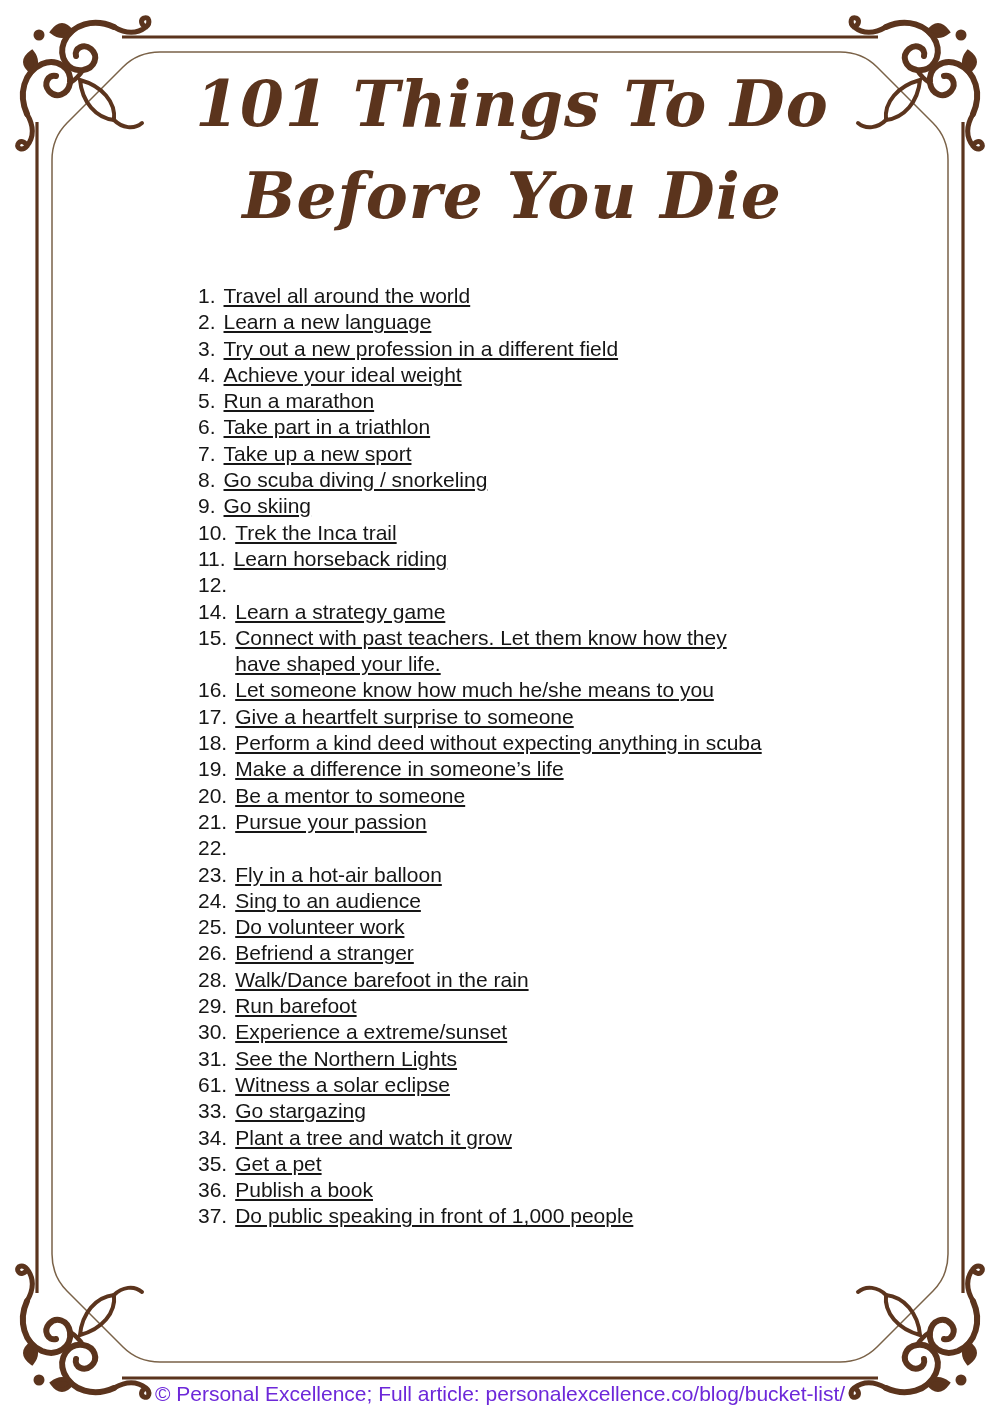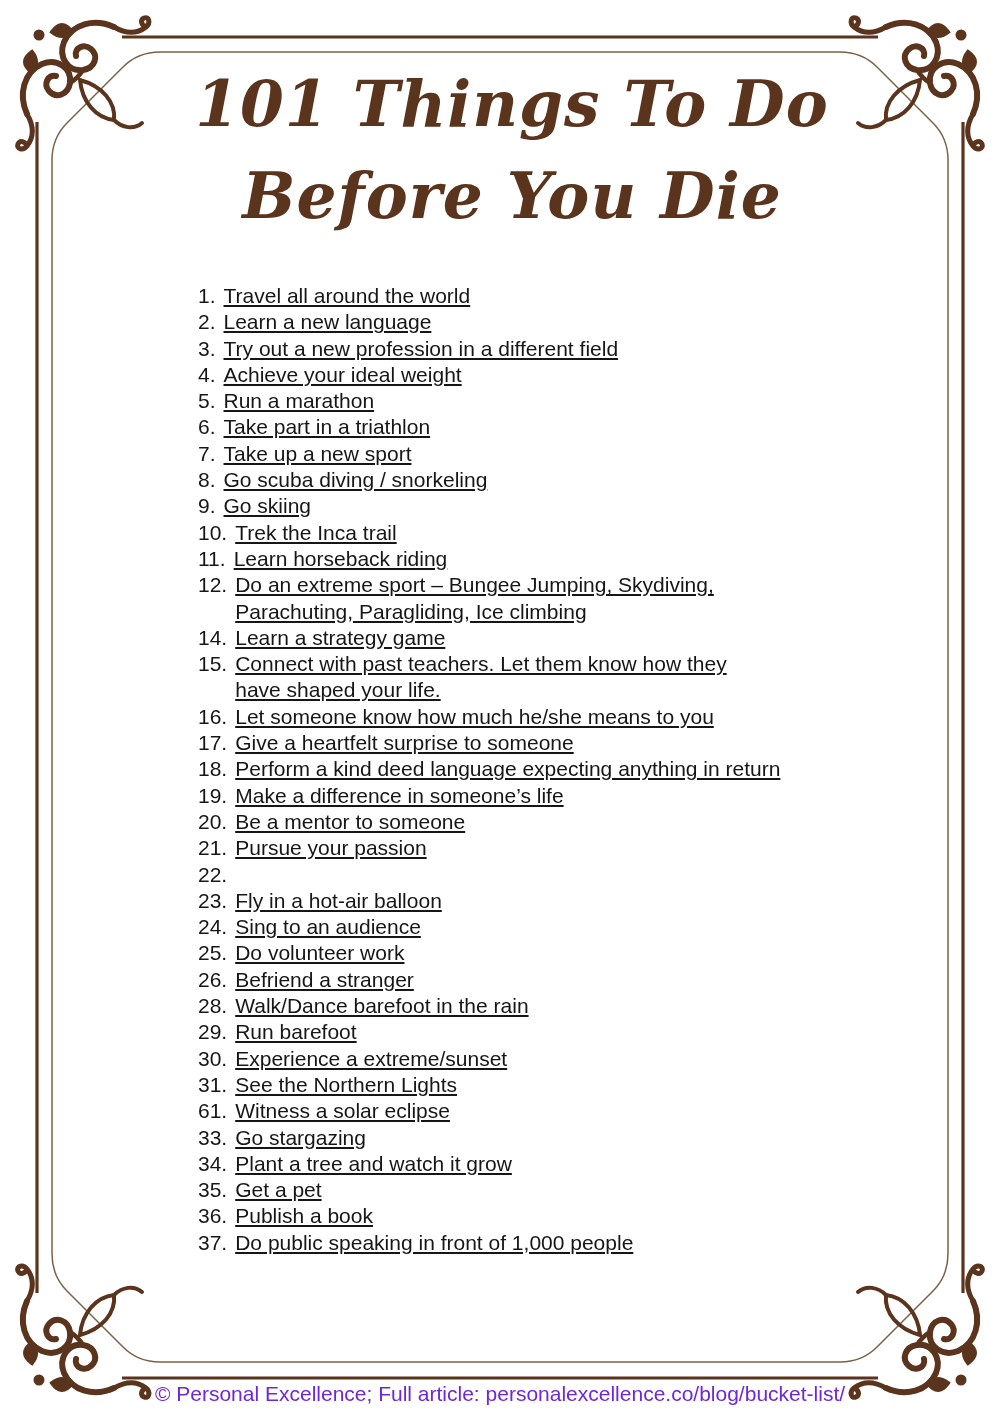--- a/index.html
+++ b/index.html
@@ -156,22 +156,20 @@
       <span class="txt">Trek the Inca trail</span>
     </div>
 
     <div class="item">
       <span class="num">11.</span>
       <span class="txt">Learn horseback riding</span>
     </div>
 
     <div class="item">
       <span class="num">12.</span>
-      <span class="txt">Do an extreme sport – Bungee Jumping, Skydiving,
-Parachuting, Paragliding, Ice climbing</span>
     </div>
 
 
     <div class="item">
       <span class="num">14.</span>
       <span class="txt">Learn a strategy game</span>
     </div>
 
     <div class="item">
       <span class="num">15.</span>
@@ -184,21 +182,21 @@
       <span class="txt">Let someone know how much he/she means to you</span>
     </div>
 
     <div class="item">
       <span class="num">17.</span>
       <span class="txt">Give a heartfelt surprise to someone</span>
     </div>
 
     <div class="item">
       <span class="num">18.</span>
-      <span class="txt">Perform a kind deed language expecting anything in return</span>
+      <span class="txt">Perform a kind deed without expecting anything in scuba</span>
     </div>
 
     <div class="item">
       <span class="num">19.</span>
       <span class="txt">Make a difference in someone’s life</span>
     </div>
 
     <div class="item">
       <span class="num">20.</span>
       <span class="txt">Be a mentor to someone</span>

